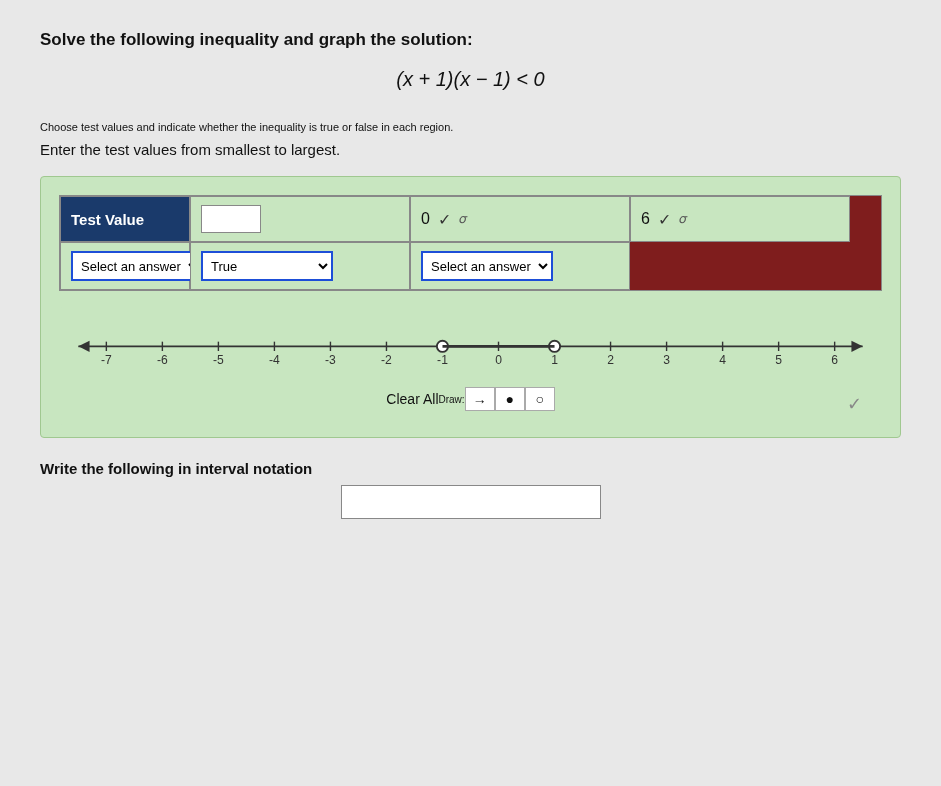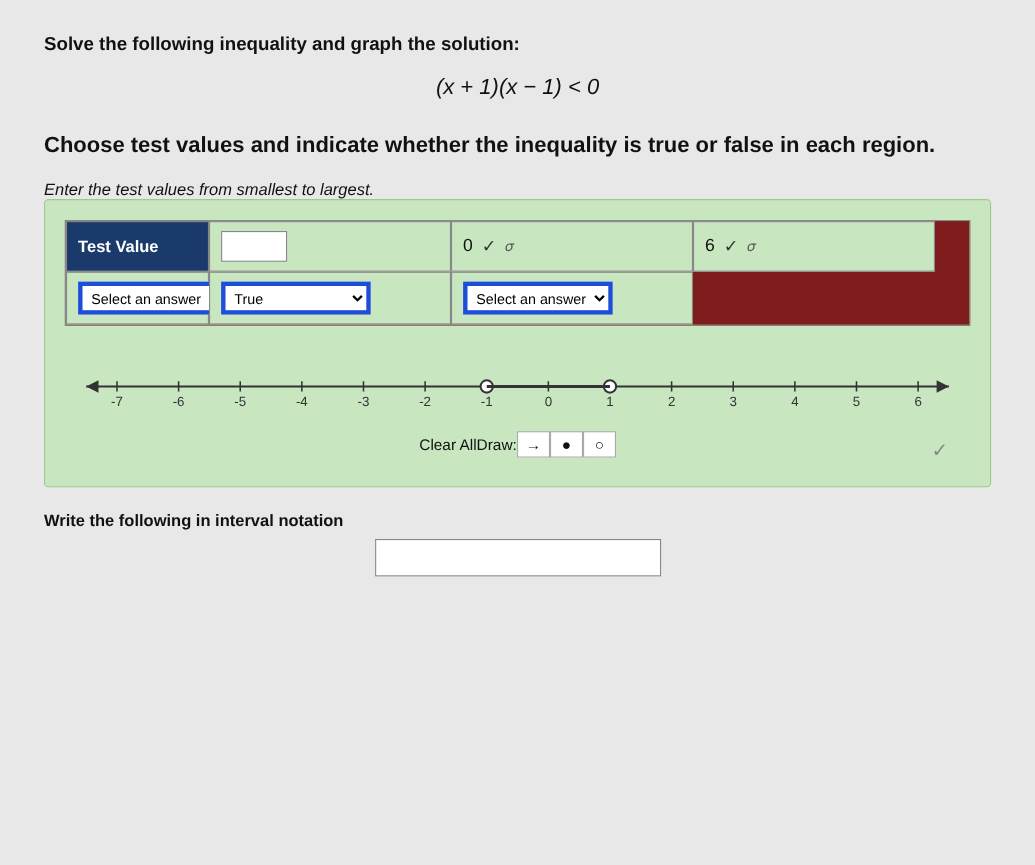--- a/index.html
+++ b/index.html
@@ -17,27 +17,27 @@
       font-weight: bold;
       margin-bottom: 18px;
     }
     .equation {
       text-align: center;
       font-size: 20px;
       font-style: italic;
       margin-bottom: 30px;
     }
     .instruction-1 {
-      font-size: 20px;
-      font-weight: bold;
-      margin-bottom: 20px;
+      font-size: 11px;
+      font-weight: normal;
+      margin-bottom: 8px;
     }
     .instruction-2 {
       font-size: 15px;
-      font-style: italic;
+      margin-bottom: 18px;
     }
     .green-panel {
       background: #c8e6c0;
       border: 1px solid #a0c890;
       border-radius: 4px;
       padding: 18px 18px 12px 18px;
       margin-bottom: 22px;
     }
     .table-grid {
       display: grid;
@@ -62,21 +62,21 @@
     .cell input[type="text"] {
       width: 60px;
       height: 28px;
       border: 1px solid #888;
       background: white;
       font-size: 14px;
       padding: 2px 5px;
     }
     .cell select {
       height: 30px;
-      border: 4px solid #1d4ed8;
+      border: 2px solid #1d4ed8;
       background: white;
       font-size: 13px;
       padding: 2px 4px;
       cursor: pointer;
     }
     .check-icon {
       font-size: 16px;
       color: #333;
     }
     .edit-icon {
@@ -105,21 +105,21 @@
     }
     .clear-all-btn {
       background: none;
       border: none;
       font-size: 14px;
       cursor: pointer;
       color: #111;
       font-weight: normal;
     }
     .draw-label {
-      font-size: 14px;
+      font-size: 10px;
       color: #111;
     }
     .draw-tool {
       display: inline-flex;
       align-items: center;
       justify-content: center;
       width: 30px;
       height: 24px;
       border: 1px solid #aaa;
       background: white;

